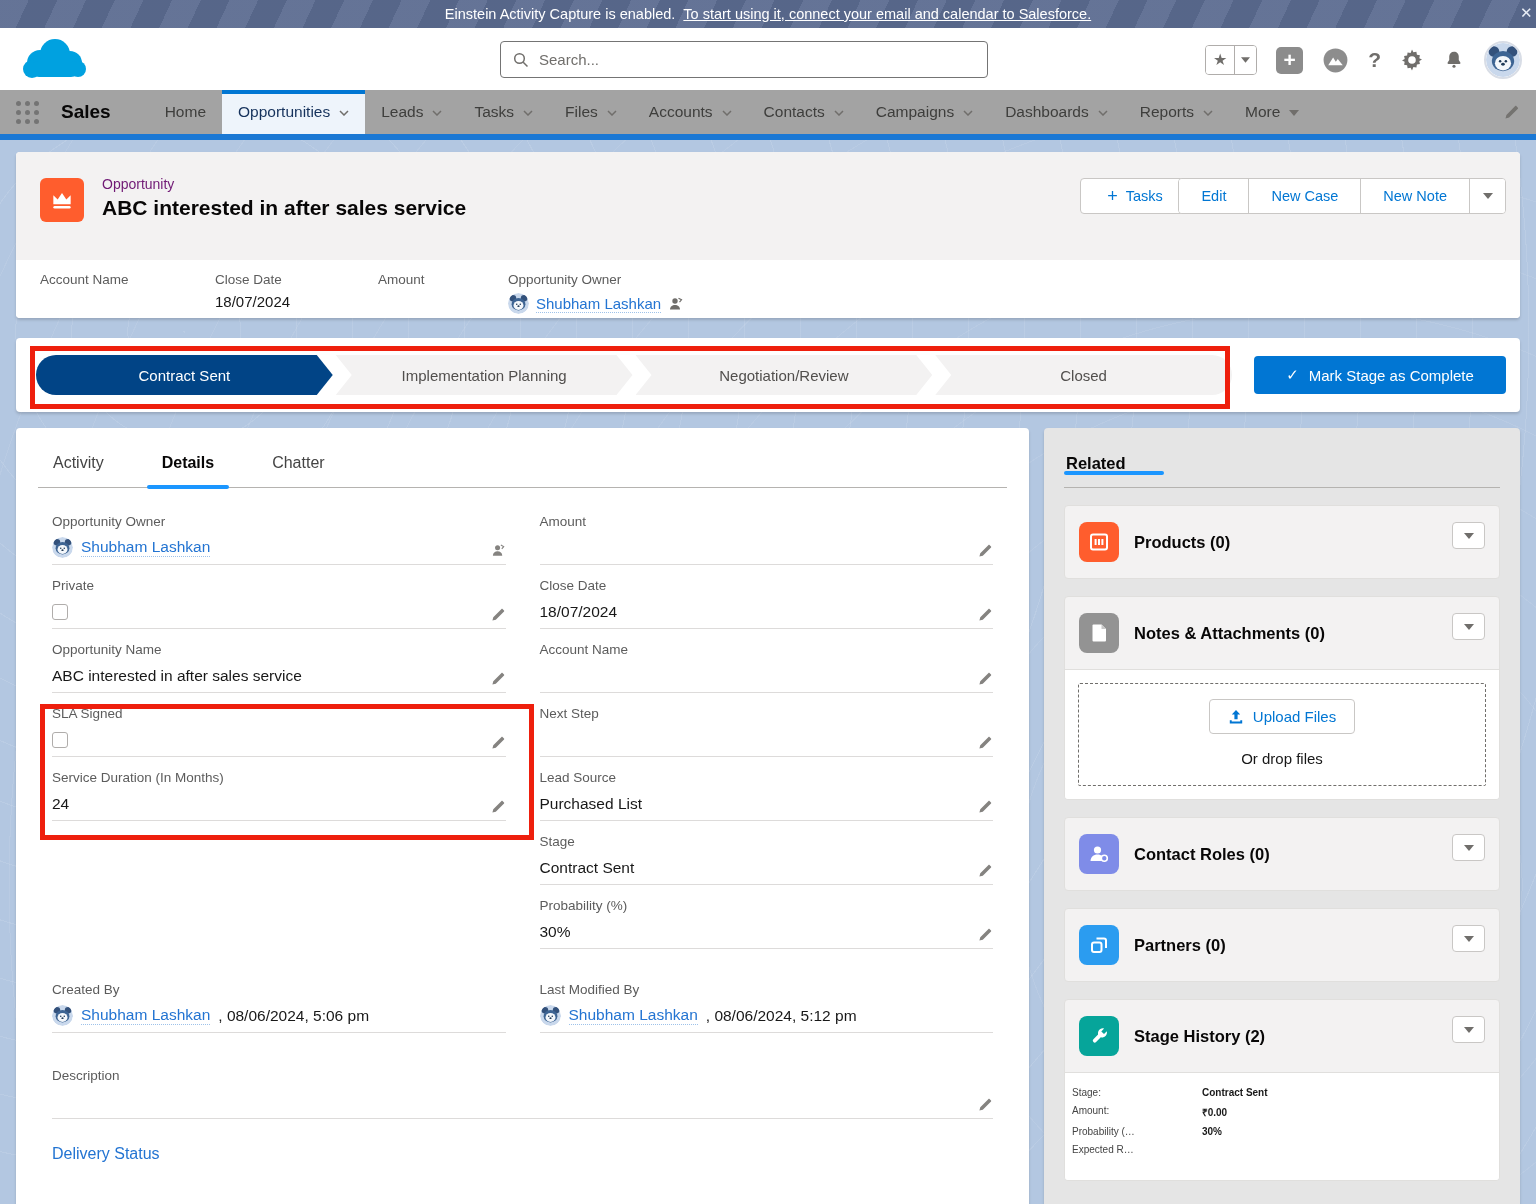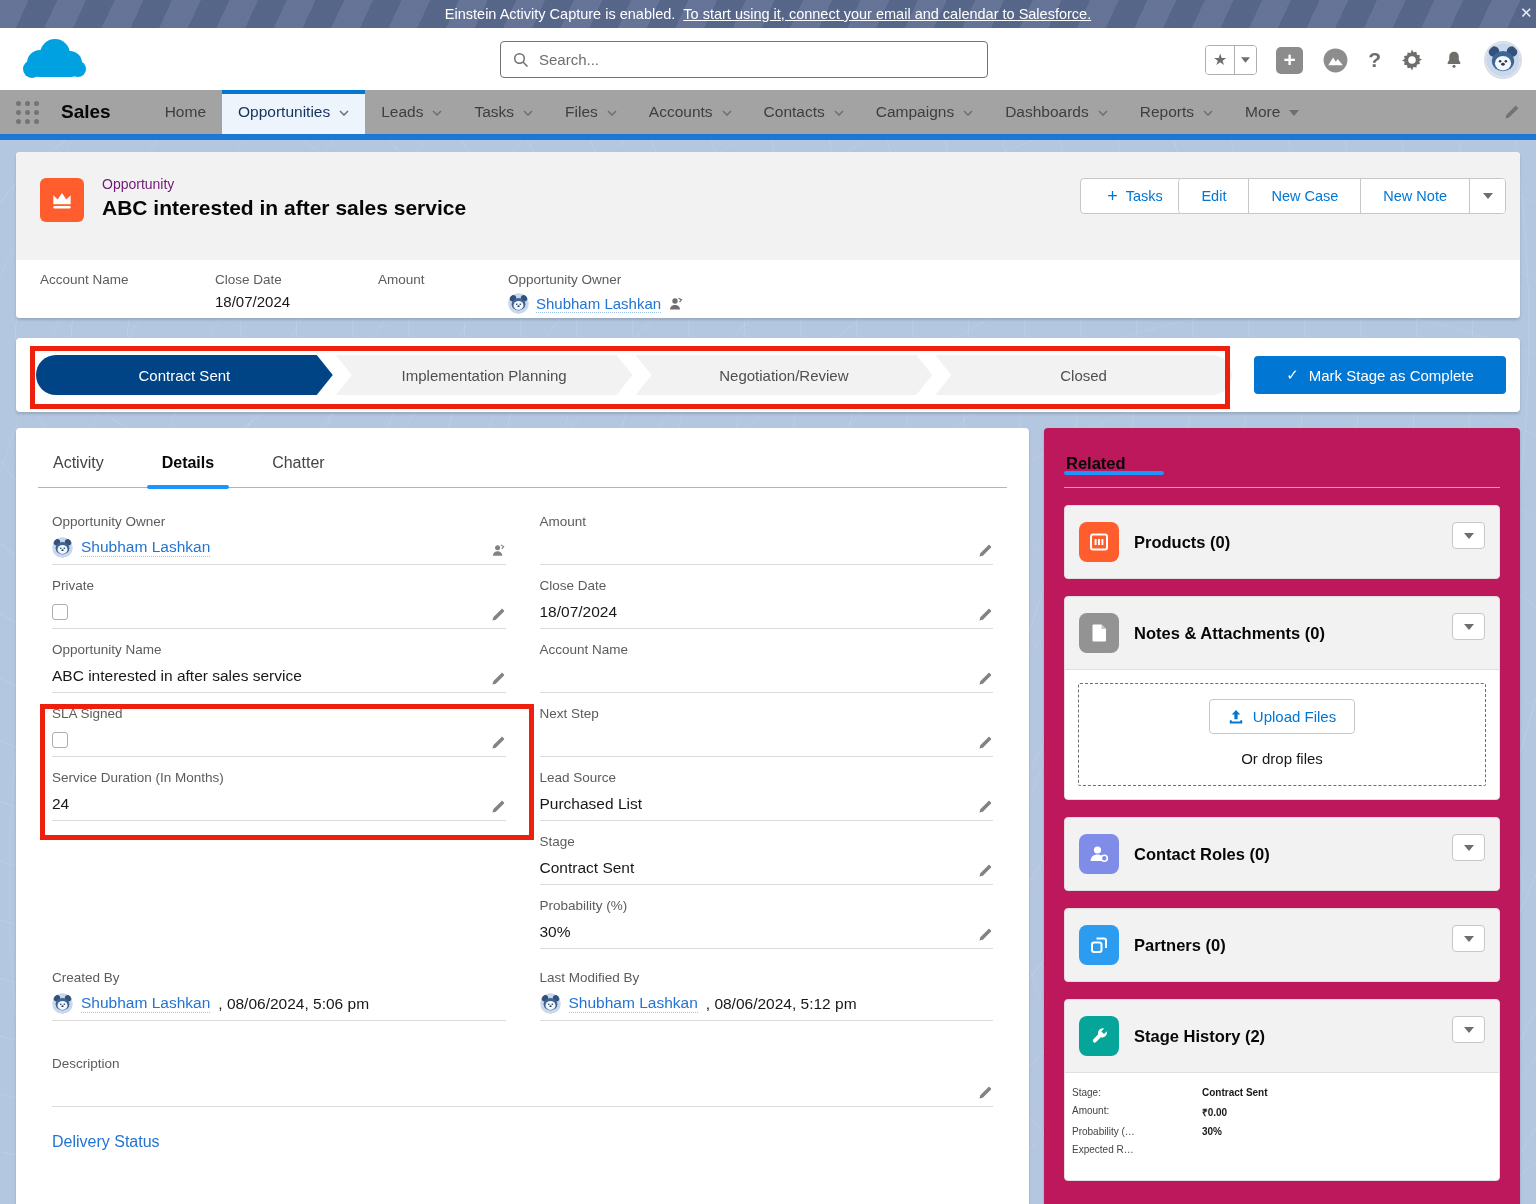--- a/index.html
+++ b/index.html
@@ -122,28 +122,28 @@
   .fgrid { display:flex; gap:34px; align-items:flex-start; }
   .fcol { flex:1; min-width:0; }
   .field { margin-bottom:13px; }
   .flabel { font-size:13.5px; color:#5c5c5c; margin-bottom:3px; }
   .fvalue { display:flex; align-items:flex-end; justify-content:space-between; min-height:33px;
             border-bottom:1px solid #dddbda; padding-bottom:6px; font-size:15.5px; color:#181818; }
   .fvalue .vleft { display:flex; align-items:center; gap:8px; min-height:21px; }
   .checkbox { width:16px; height:16px; border:1px solid #b0adab; border-radius:3px; background:#fff; cursor:pointer; }
   .pen { width:15px; height:15px; flex:0 0 auto; cursor:pointer; opacity:.85; }
   .avatar-sm { width:21px; height:21px; border-radius:50%; overflow:hidden; flex:0 0 auto; }
-  .byline-row { display:flex; gap:34px; margin-top:8px; }
+  .byline-row { display:flex; gap:34px; margin-top:20px; }
   .byline { flex:1; }
   .descr { margin-top:22px; }
   .delivery { margin-top:26px; font-size:16px; color:#2374d2; cursor:pointer; }
 
   
   .right-card { position:absolute; left:1044px; top:428px; width:476px; height:776px; border-radius:4px 4px 0 0;
-                background:#be185d; box-shadow:0 2px 3px rgba(0,0,0,.16); padding:16px 20px 0; }
+                background:#e5e5e5; box-shadow:0 2px 3px rgba(0,0,0,.16); padding:16px 20px 0; }
   .rtabs { border-bottom:1px solid #b5b3b0; height:44px; }
   .rtab { display:inline-block; padding:10px 2px 0; font-size:16.5px; font-weight:bold; color:#080707; position:relative; cursor:pointer; }
   .rtab::after { content:""; position:absolute; left:0; width:100px; bottom:-2px; height:4px; background:#1b96ff; border-radius:2px; }
   .rel-card { border:1px solid #e0dfdd; background:#f3f2f2; border-radius:4px; margin-top:17px; overflow:hidden; }
   .rel-head { display:flex; align-items:center; padding:16px 14px; gap:15px; }
   .rel-icon { width:40px; height:40px; border-radius:8px; display:flex; align-items:center; justify-content:center; flex:0 0 auto; }
   .ic-products { background:#ff5d2d; } .ic-notes { background:#939393; }
   .ic-roles { background:#7f8ce8; } .ic-partners { background:#2b9cf0; } .ic-stage { background:#06a59a; }
   .rel-title { flex:1; font-size:16.5px; font-weight:bold; color:#080707; cursor:pointer; }
   .caret-btn { width:33px; height:27px; background:#fff; border:1px solid #c9c7c5; border-radius:4px;

